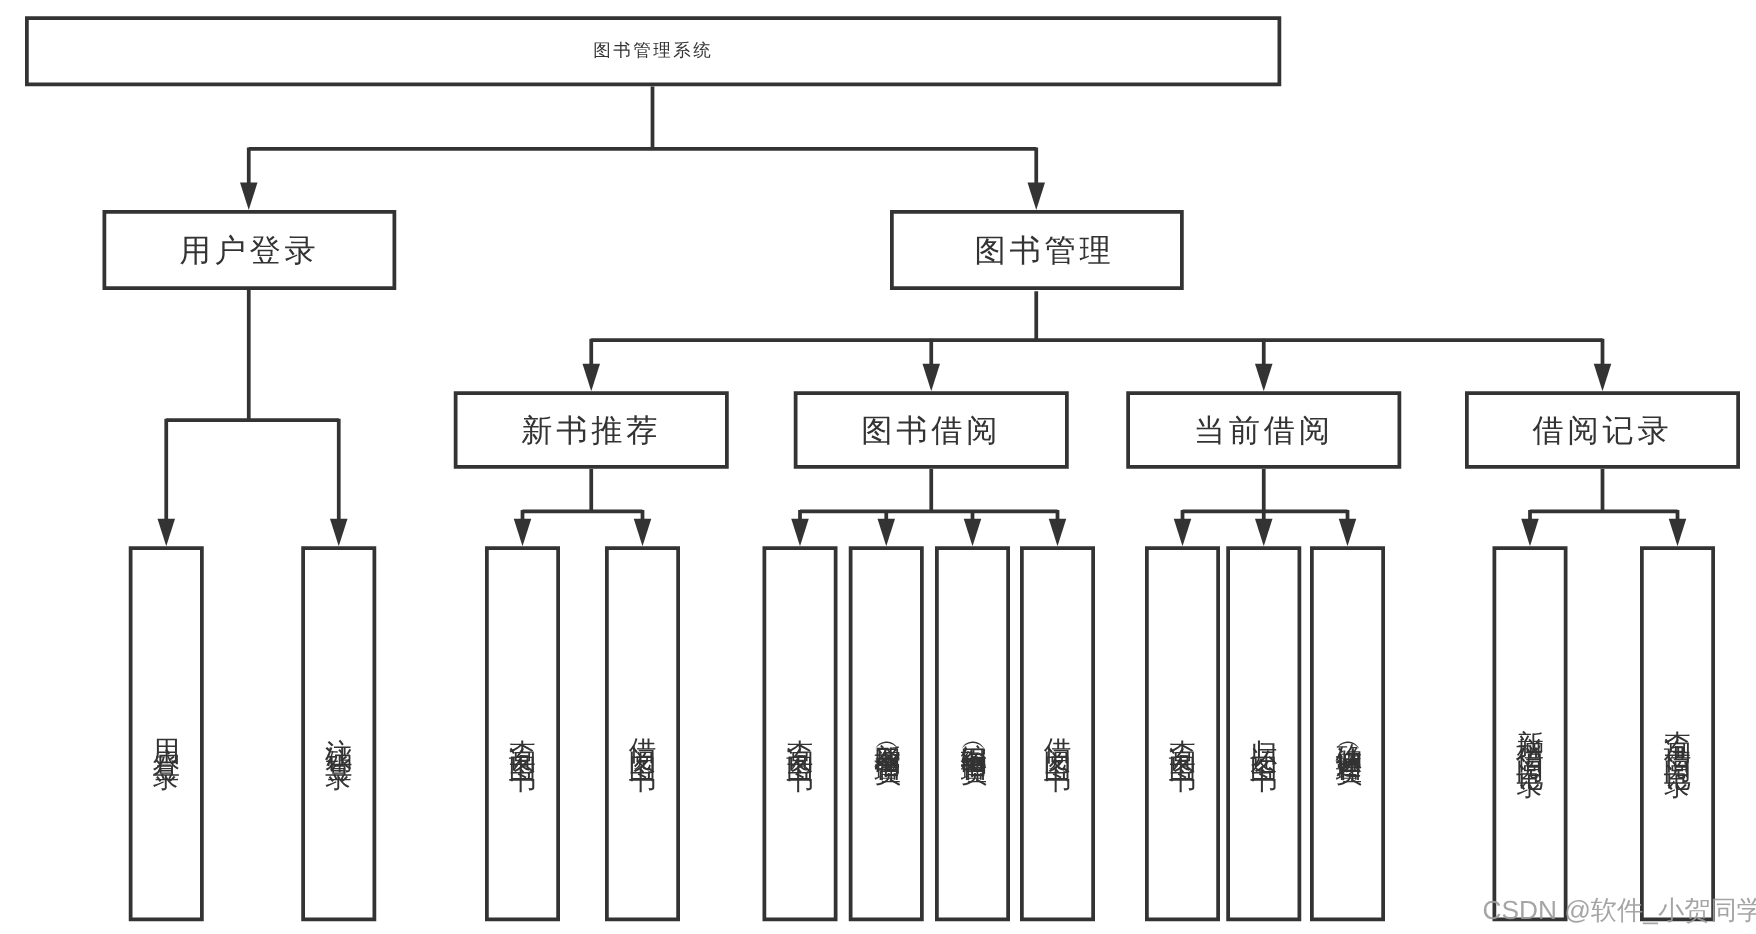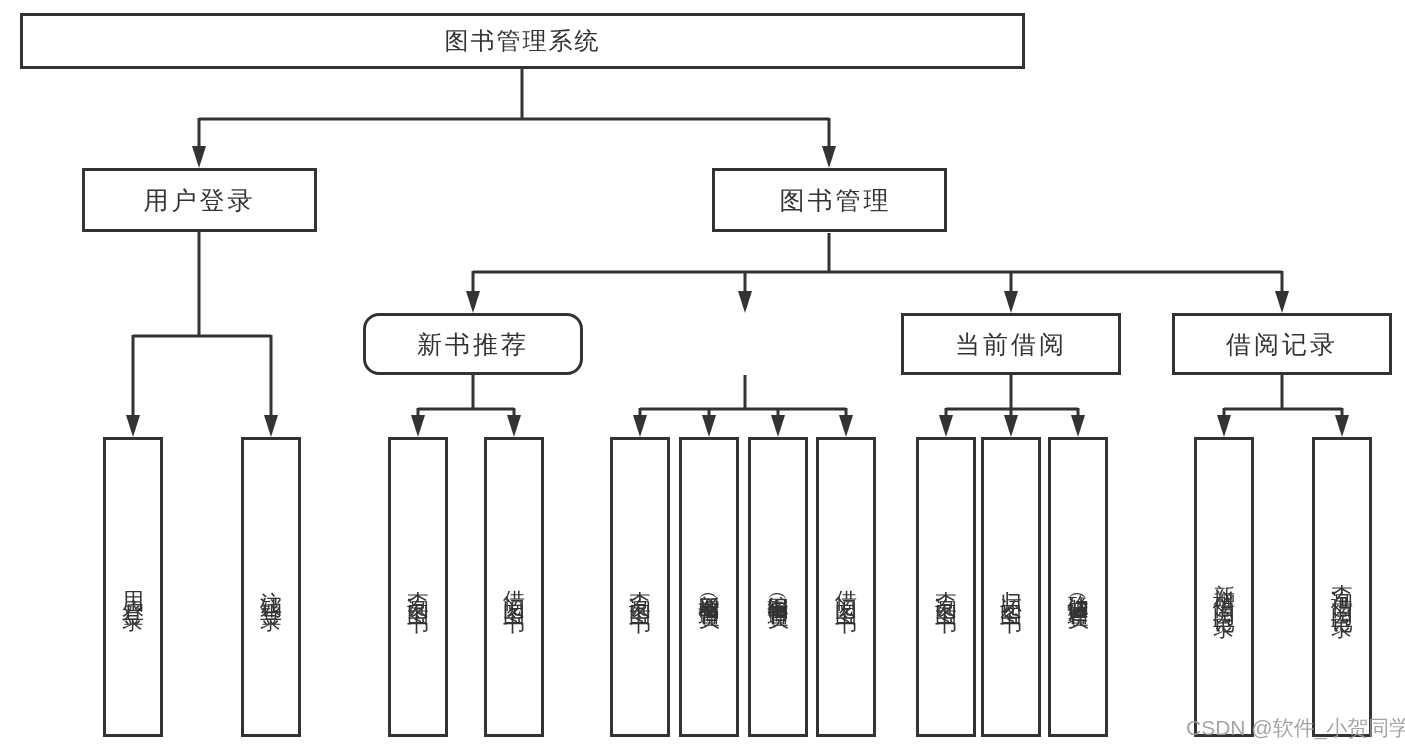--- a/index.html
+++ b/index.html
@@ -31,21 +31,21 @@
   .box {
     position: absolute;
     border: 3px solid var(--line);
     background: var(--background);
     display: flex;
     align-items: center;
     justify-content: center;
     color: var(--text);
     text-align: center;
   }
-  .root-box  { left: 20px;  top: 13px;  width: 1005px; height: 56px; font-size: 24px; letter-spacing: 2px; }
+  .root-box  { left: 20px;  top: 13px;  width: 1005px; height: 56px; font-size: 14px; letter-spacing: 2px; }
   .l2-box    { height: 64px; width: 235px; top: 168px; font-size: 25px; letter-spacing: 3px; }
   .l3-box    { height: 62px; width: 220px; top: 313px; font-size: 25px; letter-spacing: 3px; }
 
   .leaf {
     position: absolute;
     top: 437px;
     width: 60px;
     height: 300px;
     border: 3px solid var(--line);
     background: var(--background);
@@ -142,21 +142,22 @@
     <line class="cline" x1="1342" y1="408" x2="1342" y2="417"></line>
     <polygon class="ahead" points="1217,415 1231,415 1224,437"></polygon>
     <polygon class="ahead" points="1335,415 1349,415 1342,437"></polygon>
   </svg>
 
   <div class="box root-box">图书管理系统</div>
 
   <div class="box l2-box" style="left:82px;">用户登录</div>
   <div class="box l2-box" style="left:712px;padding-left:12px;">图书管理</div>
 
-  <div class="box l3-box" style="left:363px;border-radius:16px;">新书推荐</div>
+  <div class="box l3-box" style="left:363px;">新书推荐</div>
+  <div class="box l3-box" style="left:635px;">图书借阅</div>
   <div class="box l3-box" style="left:901px;">当前借阅</div>
   <div class="box l3-box" style="left:1172px;">借阅记录</div>
 
   <div class="leaf" style="left:103px;">
     <span>用户登录</span>
   </div>
   <div class="leaf" style="left:241px;">
     <span>注销登录</span>
   </div>
 

